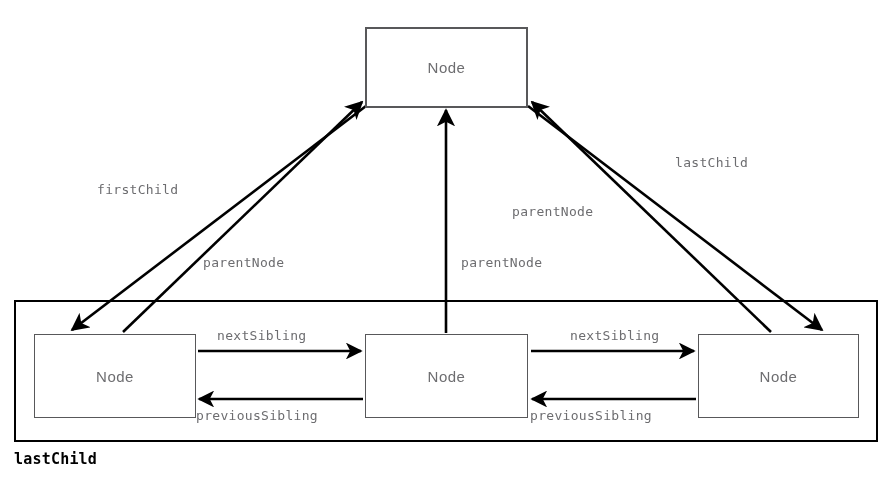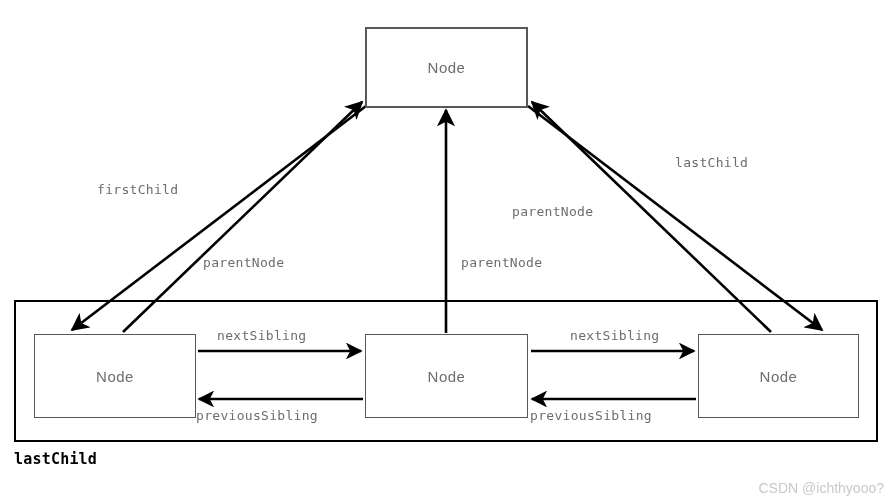--- a/index.html
+++ b/index.html
@@ -178,15 +178,14 @@
   <span class="edge-label" id="label-nextsibling-1">nextSibling</span>
 
   <span class="edge-label" id="label-nextsibling-2">nextSibling</span>
 
   <span class="edge-label" id="label-previoussibling-1">previousSibling</span>
 
   <span class="edge-label" id="label-previoussibling-2">previousSibling</span>
 
   <span id="label-childnodes">lastChild</span>
 
-  <span id="watermark">CSDN @ichthyooo?</span>
 
 </div>
 
 </body></html>

